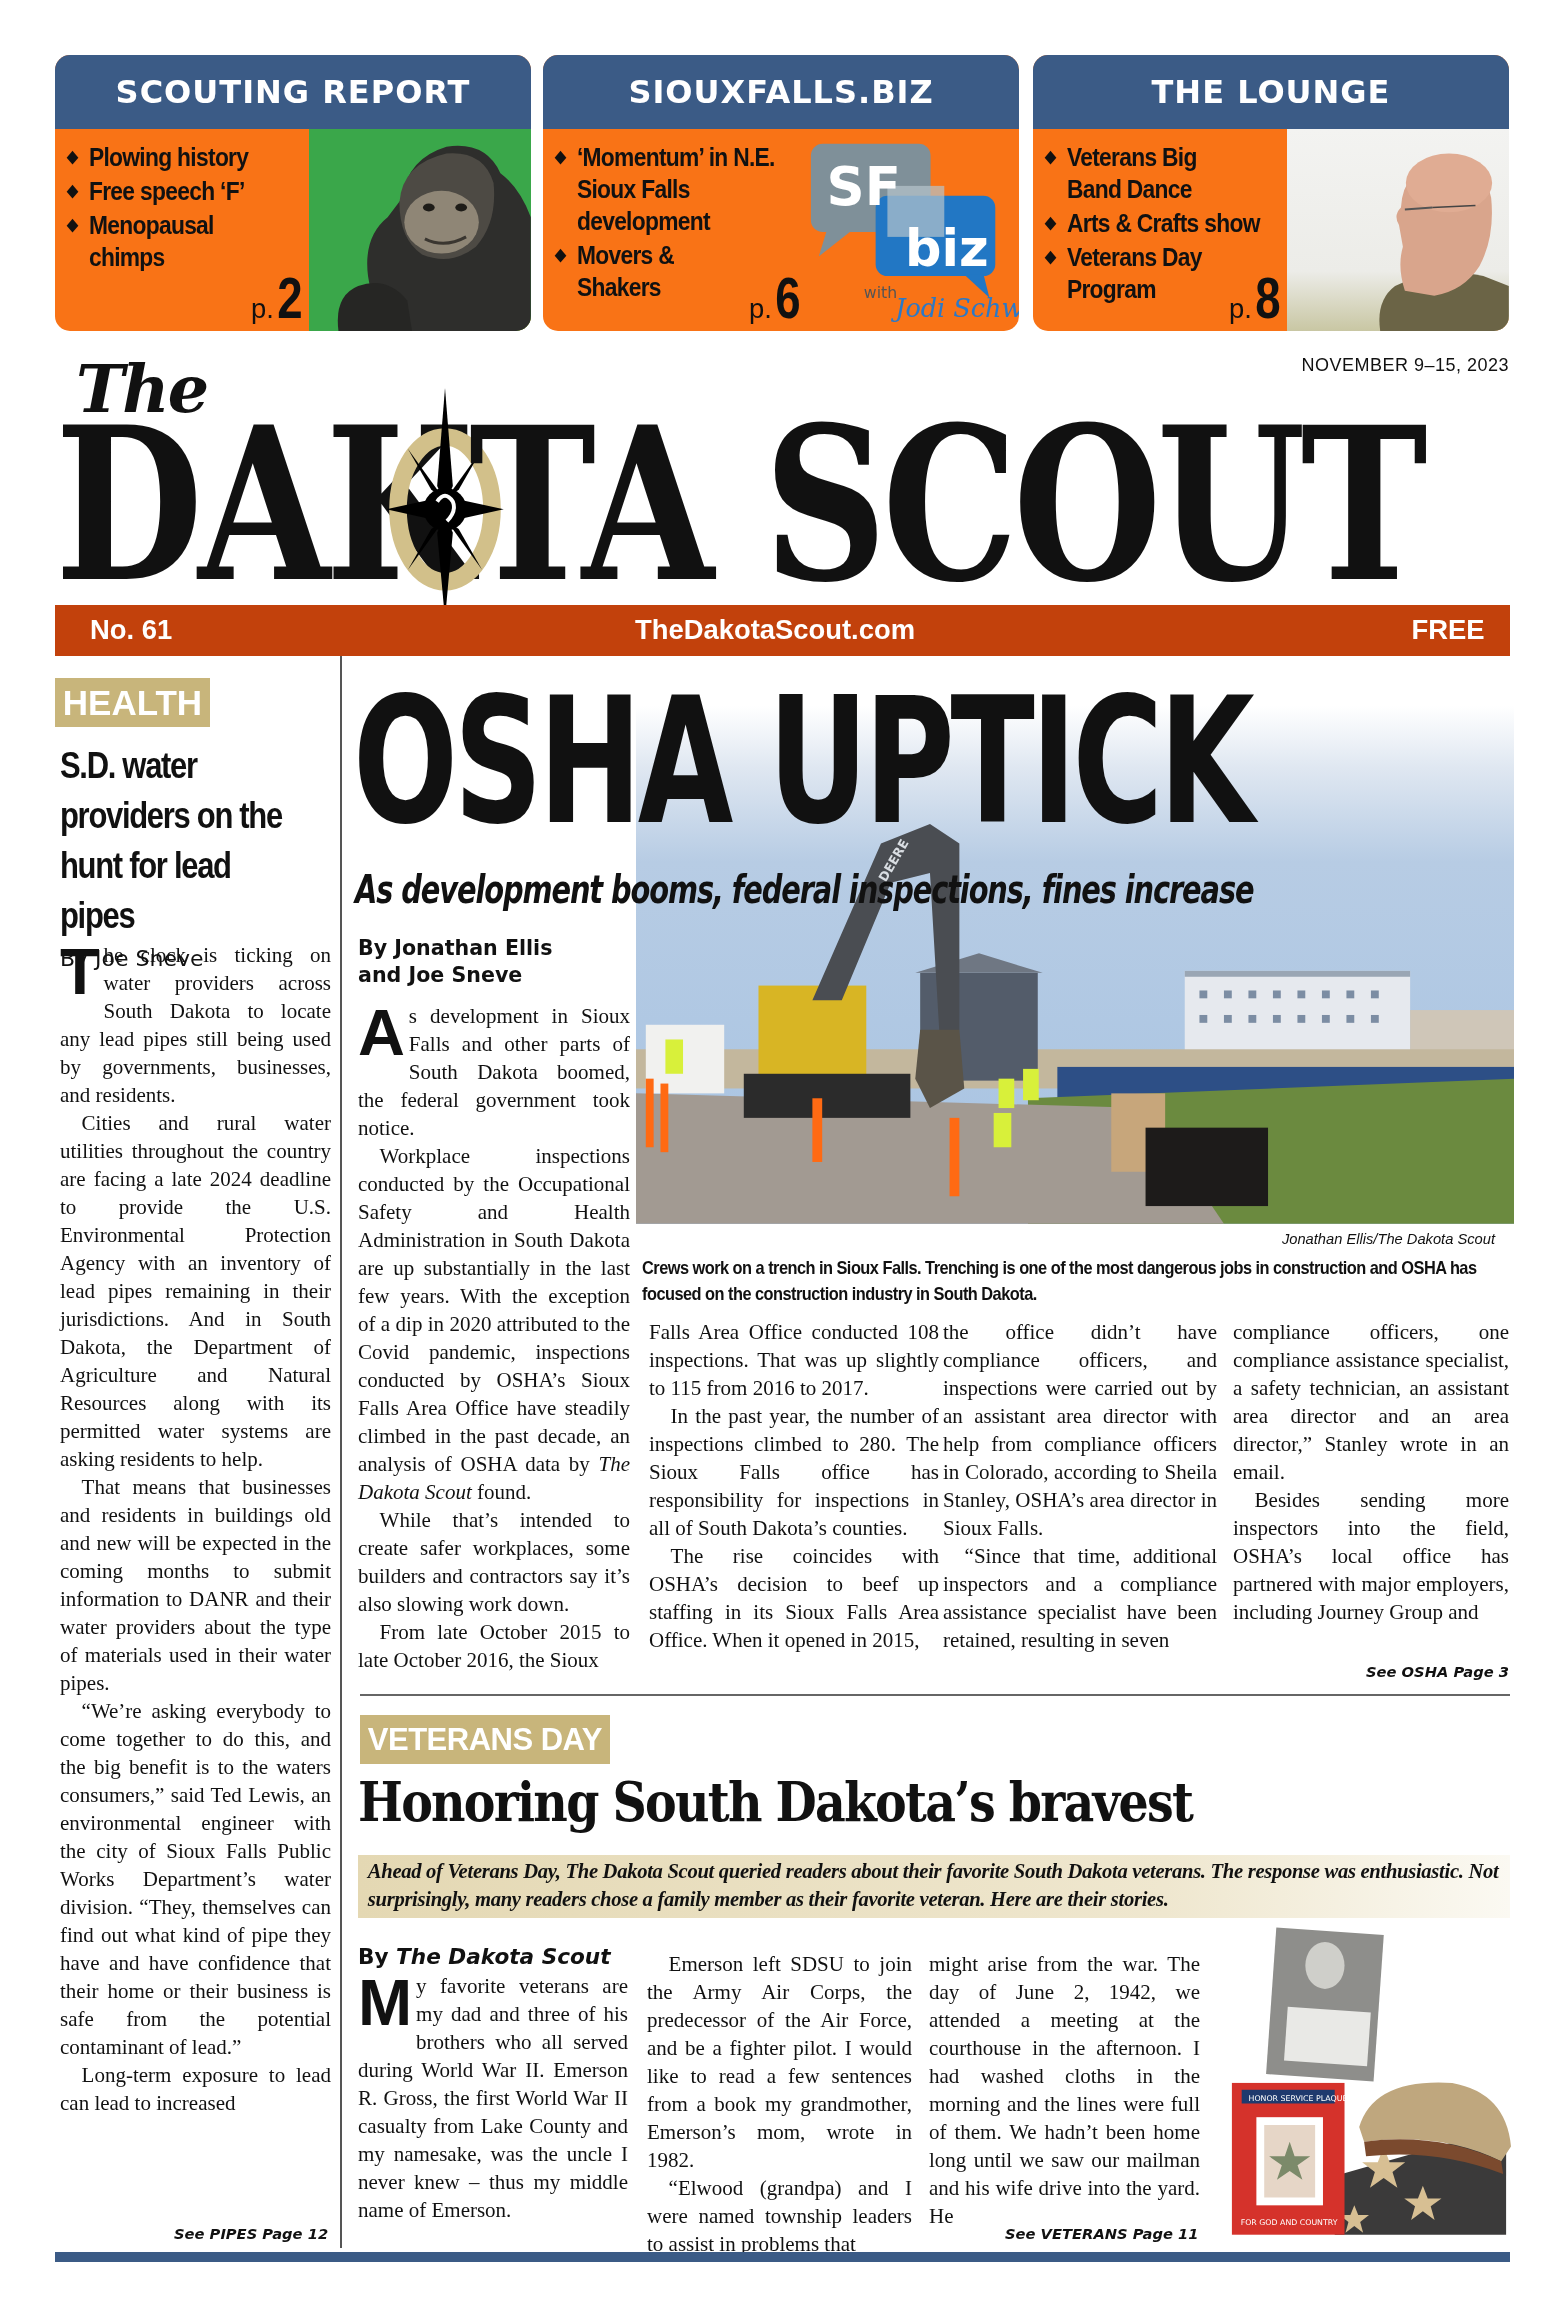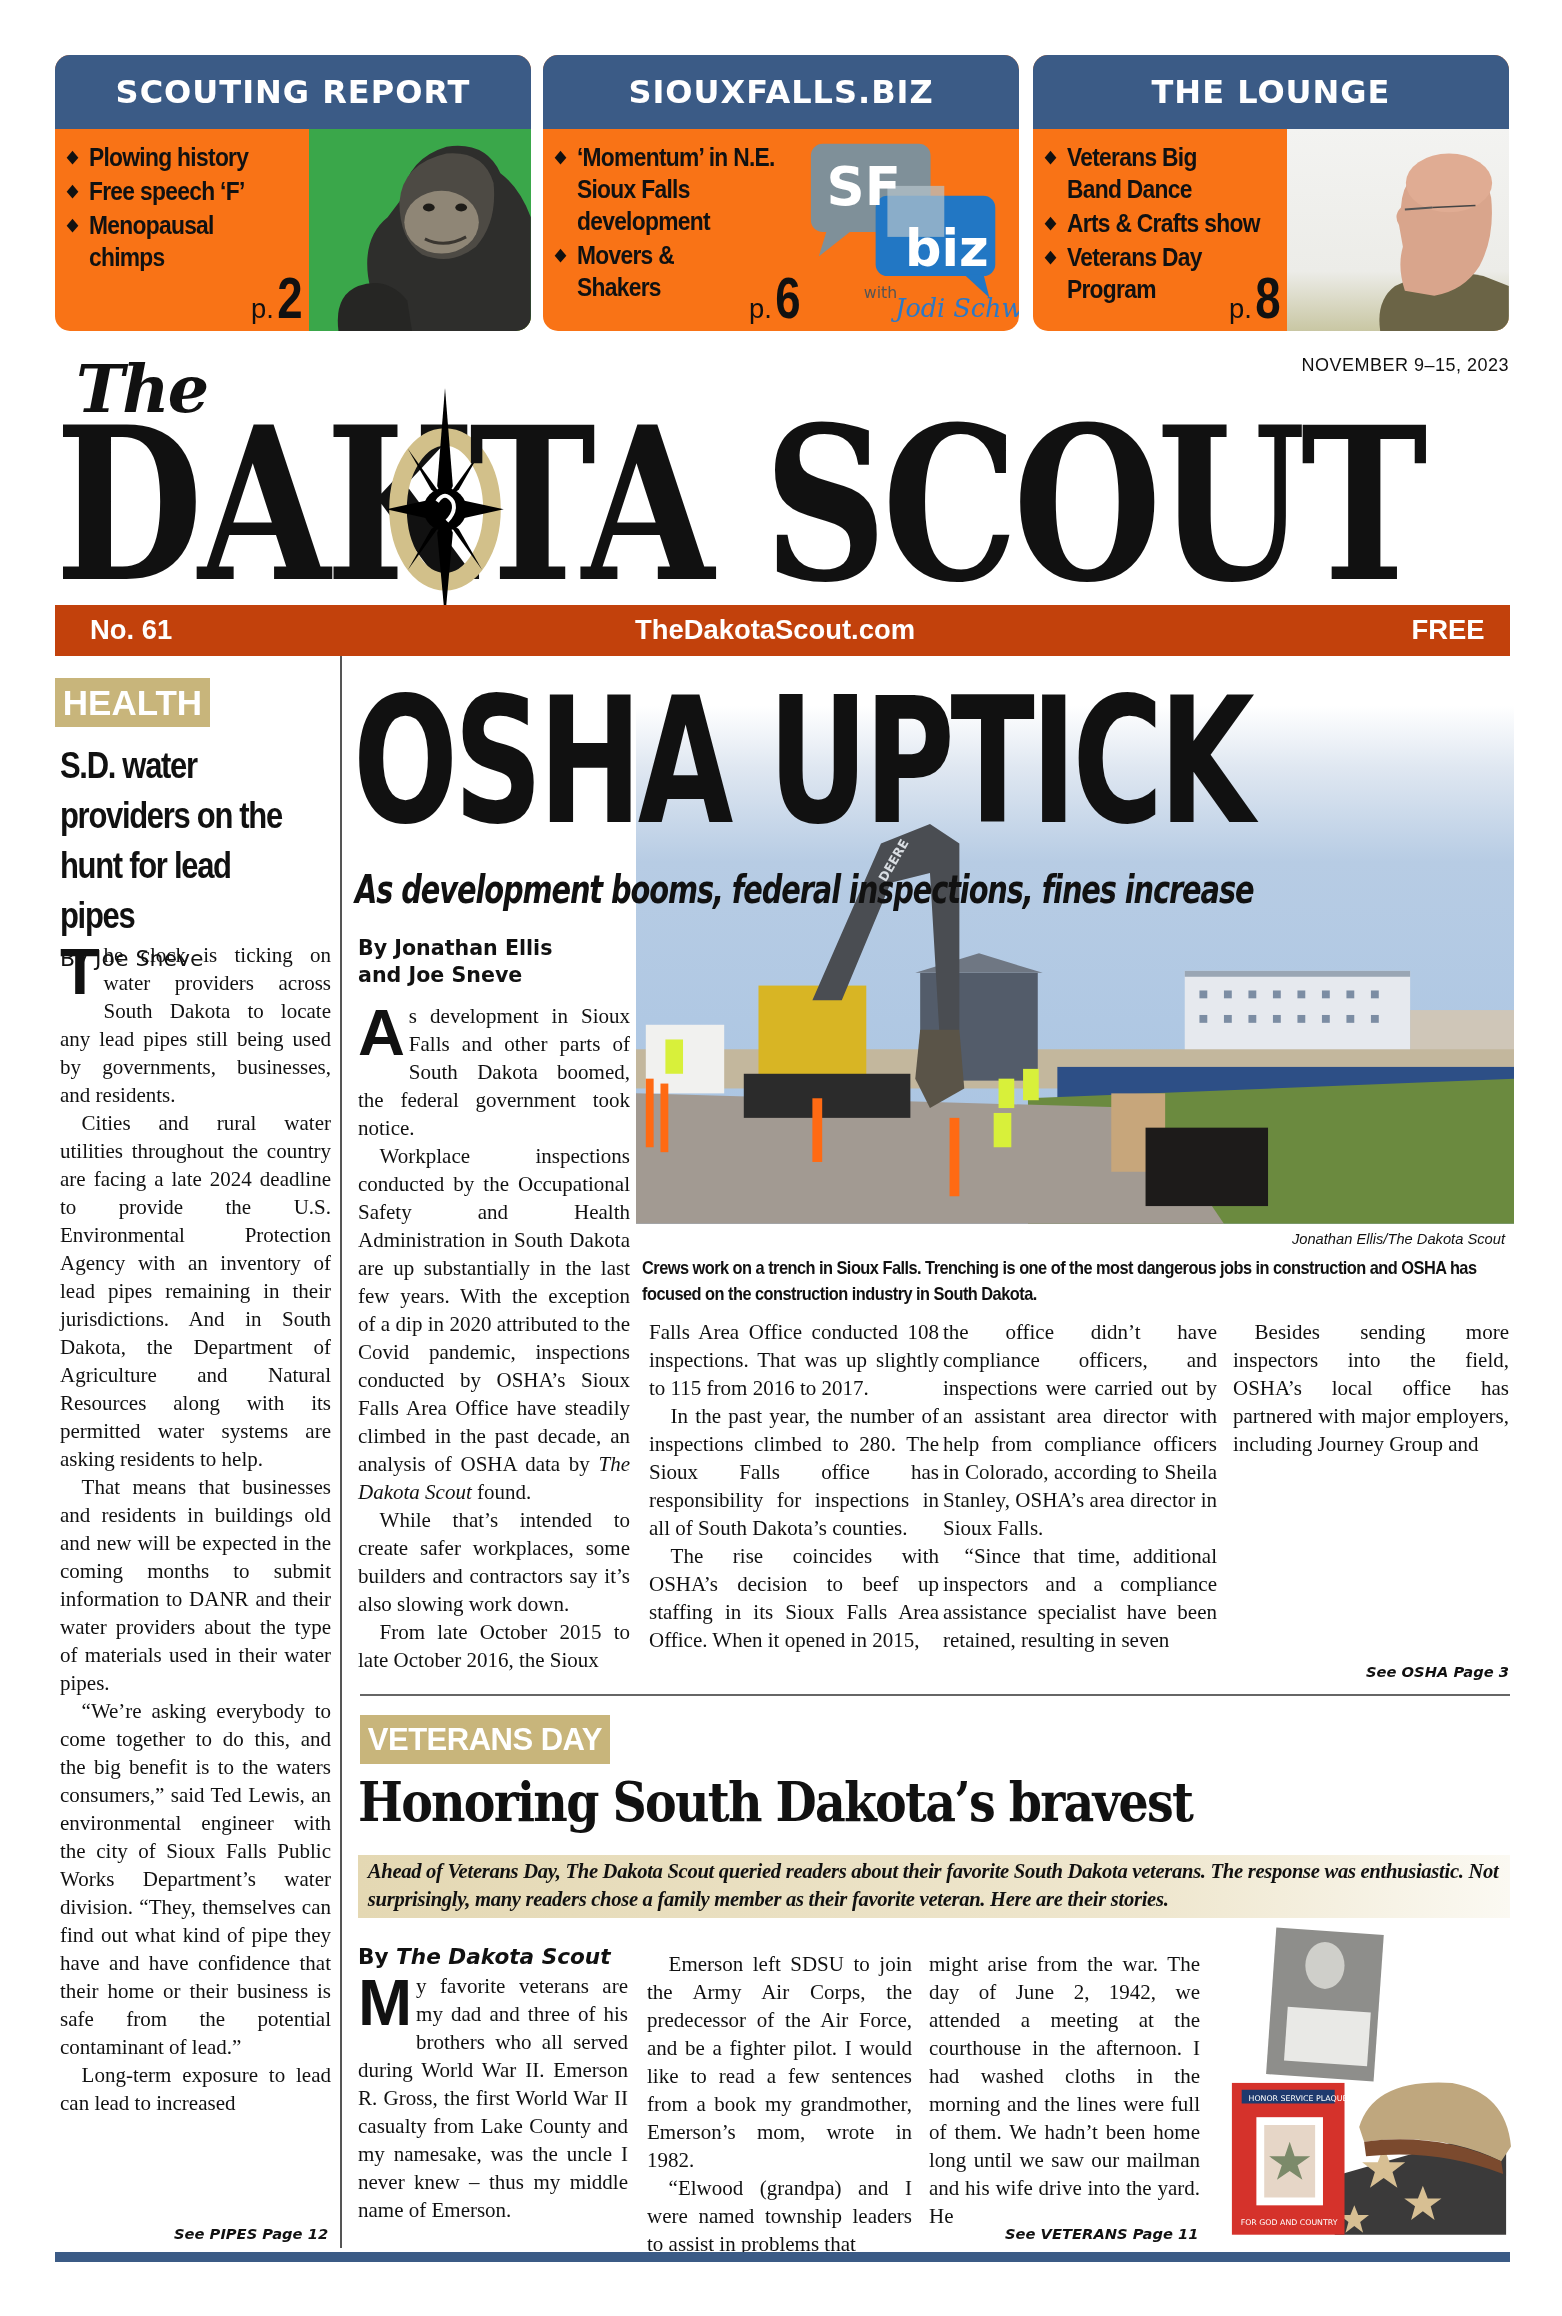--- a/index.html
+++ b/index.html
@@ -49,21 +49,21 @@
   .health-body { left: 60px; top: 941px; width: 271px; }
   .jump { position: absolute; font-family: "DejaVu Sans", sans-serif; font-weight: bold; font-style: italic; font-size: 14.7px; }
 
   
   .osha-photo { position: absolute; left: 636px; top: 706px; width: 878px; height: 518px; overflow: hidden; }
   .sky { position: absolute; inset: 0; background: linear-gradient(180deg, #ffffff 0%, #dfe7f1 12%, #b7cce4 30%, #a7c3e2 100%); }
   .osha-head { position: absolute; left: 353px; top: 674px; width: 1157px; font-family: "DejaVu Sans", sans-serif; font-weight: bold; font-size: 174px; line-height: 176px; letter-spacing: -5.9px; white-space: nowrap; transform: scaleX(0.71); transform-origin: left top; }
   .osha-dek { position: absolute; left: 355px; top: 867px; font-family: "DejaVu Sans", sans-serif; font-weight: bold; font-style: italic; font-size: 39px; letter-spacing: -1.5px; white-space: nowrap; transform: scaleX(0.74); transform-origin: left top; }
   .osha-byline { left: 358px; top: 935px; line-height: 27.4px; font-size: 20.6px; }
   .osha-col1 { left: 358px; top: 1002px; width: 272px; }
-  .photo-credit { position: absolute; right: 57px; top: 1231px; font-family: "Liberation Sans", sans-serif; font-style: italic; font-size: 14.7px; text-align: center; }
+  .photo-credit { position: absolute; right: 67px; top: 1231px; font-family: "Liberation Sans", sans-serif; font-style: italic; font-size: 14.7px; text-align: center; }
   .photo-caption { position: absolute; left: 642px; top: 1255px; width: 863px; font-family: "Liberation Sans", sans-serif; font-weight: bold; font-size: 18.6px; line-height: 25.5px; letter-spacing: -0.6px; transform: scaleX(0.88); transform-origin: left top; width: 980px; }
   .osha-col2 { left: 649px; top: 1318px; width: 290px; }
   .osha-col3 { left: 943px; top: 1318px; width: 274px; }
   .osha-col4 { left: 1233px; top: 1318px; width: 276px; }
   .section-rule { position: absolute; left: 360px; top: 1694px; width: 1150px; height: 2px; background: #666; }
 
   
   .vet-kicker { left: 360px; top: 1715px; font-size: 31px; height: 49px; line-height: 45px; letter-spacing: -0.5px; }
   .vet-head { position: absolute; left: 358px; top: 1770px; font-family: "DejaVu Serif", serif; font-weight: bold; font-size: 54px; letter-spacing: -2px; white-space: nowrap; transform: scaleX(0.88); transform-origin: left top; }
   .vet-dek { position: absolute; left: 358px; top: 1855px; width: 1152px; height: 63px; background: linear-gradient(90deg, #e4d8b3 0%, #efe7cf 70%, #fbf9f2 100%); padding: 2px 9.8px; font-family: "Liberation Serif", serif; font-style: italic; font-weight: bold; font-size: 20.6px; line-height: 28px; letter-spacing: -0.3px; }
@@ -254,20 +254,21 @@
 <div class="body-text osha-col2">
   <p class="first">Falls Area Office conducted 108 inspections. That was up slightly to 115 from 2016 to 2017.</p>
   <p>In the past year, the number of inspections climbed to 280. The Sioux Falls office has responsibility for inspections in all of South Dakota’s counties.</p>
   <p>The rise coincides with OSHA’s decision to beef up staffing in its Sioux Falls Area Office. When it opened in 2015,</p>
 </div>
 <div class="body-text osha-col3">
   <p class="first">the office didn’t have compliance officers, and inspections were carried out by an assistant area director with help from compliance officers in Colorado, according to Sheila Stanley, OSHA’s area director in Sioux Falls.</p>
   <p>“Since that time, additional inspectors and a compliance assistance specialist have been retained, resulting in seven</p>
 </div>
 <div class="body-text osha-col4">
+  <p class="first">compliance officers, one compliance assistance specialist, a safety technician, an assistant area director and an area director,” Stanley wrote in an email.</p>
   <p>Besides sending more inspectors into the field, OSHA’s local office has partnered with major employers, including Journey Group and</p>
 </div>
 <div class="jump" style="right:53px; top:1663px;">See OSHA Page 3</div>
 <div class="section-rule"></div>
 
 <div class="kicker vet-kicker">VETERANS DAY</div>
 <div class="vet-head">Honoring South Dakota’s bravest</div>
 <div class="vet-dek">Ahead of Veterans Day, The Dakota Scout queried readers about their favorite South Dakota veterans. The response was enthusiastic. Not surprisingly, many readers chose a family member as their favorite veteran. Here are their stories.</div>
 <div class="byline vet-byline">
   <span>By </span><i>The Dakota Scout</i>

